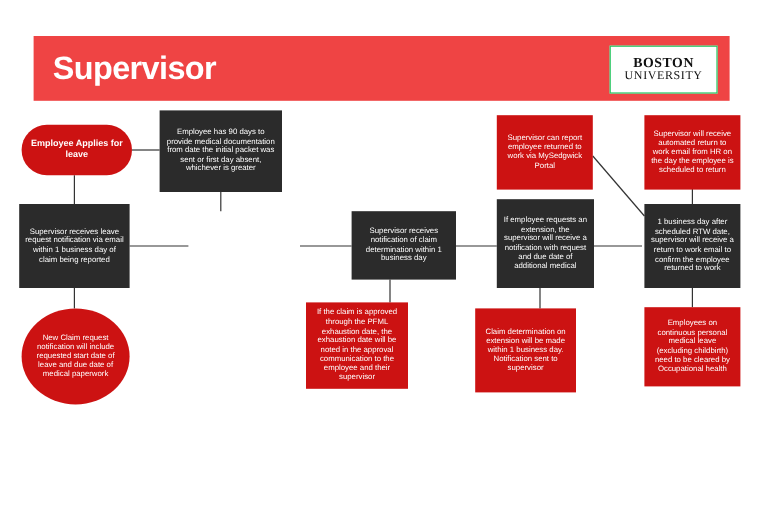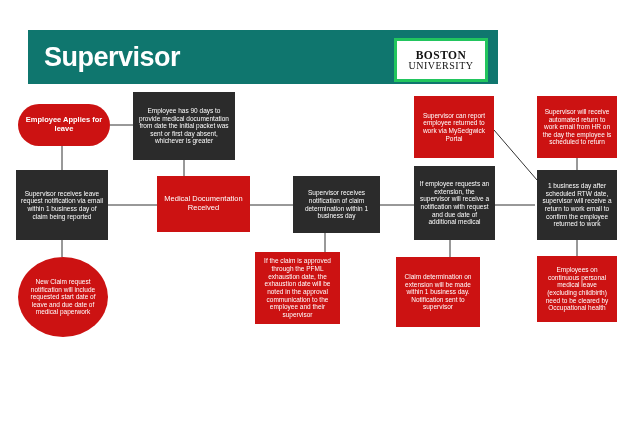--- a/index.html
+++ b/index.html
@@ -6,34 +6,34 @@
   body{
     width:636px;height:422px;
     background:#ffffff;
     font-family:"Liberation Sans", sans-serif;
     overflow:hidden;
   }
   #stage{position:relative;width:636px;height:422px;}
 
   
   .header{
-    position:absolute;left:28px;top:30px;width:470px;height:54px;
-    background:#0f766e;
+    position:absolute;left:28px;top:30px;width:580px;height:54px;
+    background:#ef4444;
     display:flex;align-items:center;gap:41px;
   }
   .header-title{
     color:#ffffff;font-size:27px;font-weight:bold;
     margin-left:16px;letter-spacing:-0.5px;
   }
   .header-sub{
     color:#ffffff;font-size:11px;margin-left:10px;padding-bottom:2px;
   }
   .bu-logo{
     position:absolute;right:10px;top:8px;width:88px;height:38px;
-    background:#ffffff;border:3px solid #22c55e;
+    background:#ffffff;border:1px solid #22c55e;
     display:flex;flex-direction:column;align-items:center;justify-content:center;
     line-height:1.05;
   }
   .bu-logo .l1{font-family:"Liberation Serif", serif;font-size:11.5px;font-weight:bold;color:#111;letter-spacing:0.5px;}
   .bu-logo .l2{font-family:"Liberation Serif", serif;font-size:10px;color:#111;letter-spacing:0.5px;}
 
   
   .node{
     position:absolute;
     box-sizing:border-box;
@@ -111,23 +111,20 @@
   </div>
 
   <div class="node red f7" style="left:537px;top:96px;width:80px;height:62px;">
     <span>Supervisor will receive automated return to work email from HR on the day the employee is scheduled to return</span>
   </div>
 
   <div class="node dark f7" style="left:16px;top:170px;width:92px;height:70px;">
     <span>Supervisor receives leave request notification via email within 1 business day of claim being reported</span>
   </div>
 
-  <div class="node red f8" style="left:157px;top:176px;width:93px;height:56px;">
-    <span>Medical Documentation Received</span>
-  </div>
 
   <div class="node dark f7" style="left:293px;top:176px;width:87px;height:57px;">
     <span>Supervisor receives notification of claim determination within 1 business day</span>
   </div>
 
   <div class="node dark f7" style="left:414px;top:166px;width:81px;height:74px;">
     <span>If employee requests an extension, the supervisor will receive a notification with request and due date of additional medical</span>
   </div>
 
   <div class="node dark f7" style="left:537px;top:170px;width:80px;height:70px;">

